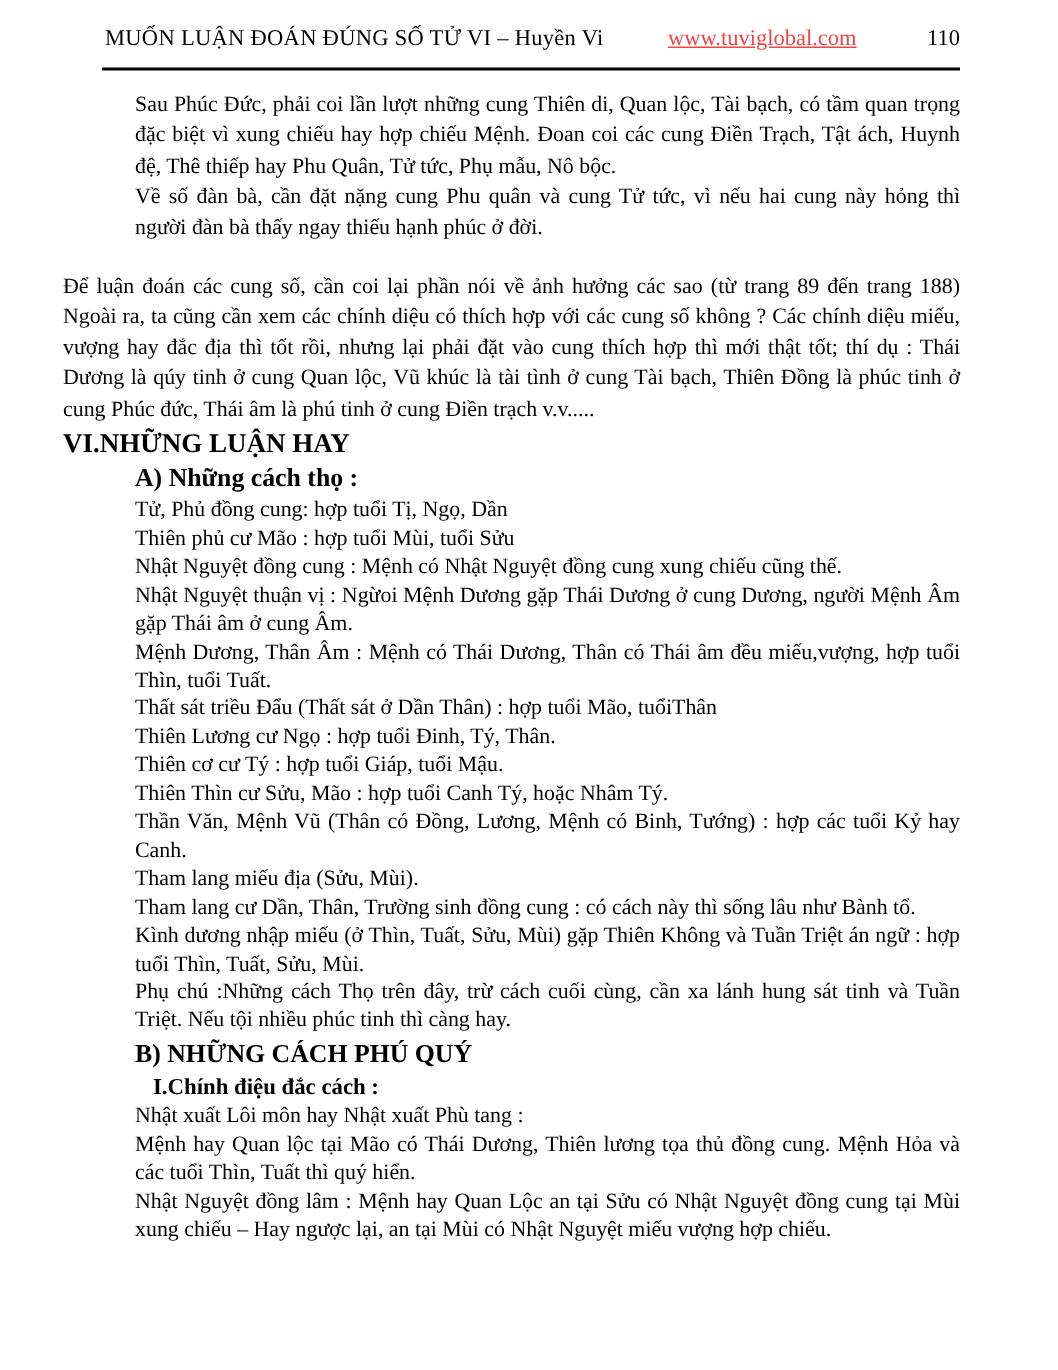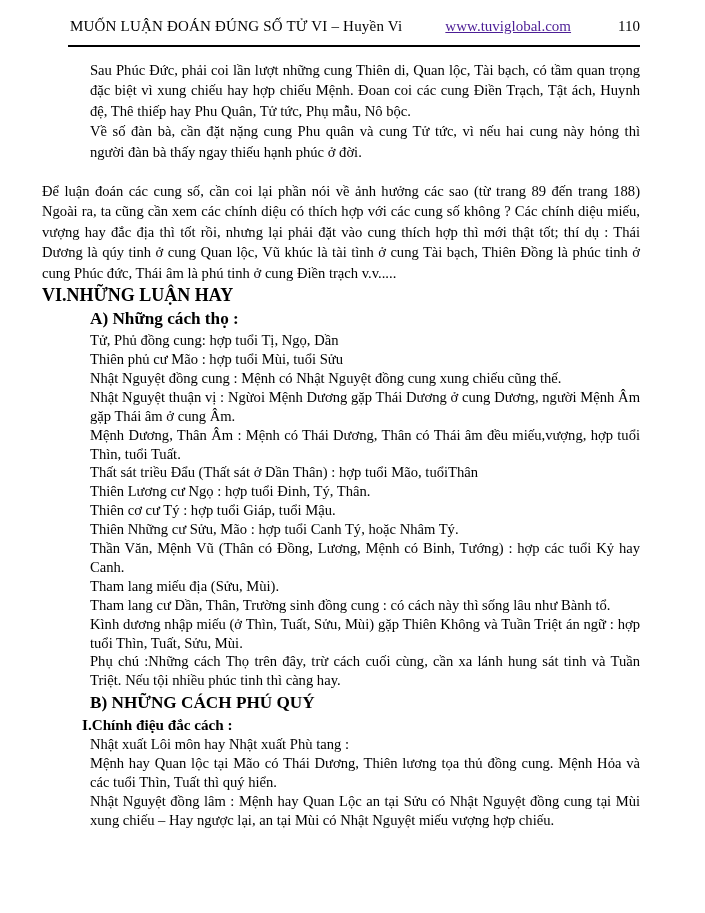--- a/index.html
+++ b/index.html
@@ -21,21 +21,21 @@
     display: flex;
     align-items: baseline;
     padding: 17px 65px 0 70px;
     font-size: 15px;
     line-height: 19px;
     white-space: nowrap;
   }
   .header-title { letter-spacing: 0.2px; }
   .header-link {
     margin-left: auto;
-    color: #4c1d95;
+    color: #ef4444;
     text-decoration: underline;
     cursor: pointer;
   }
   .header-page { margin-left: 47px; }
   .rule {
     border: none;
     border-top: 2px solid #000000;
     margin: 9px 65px 0 68px;
   }
   
@@ -60,21 +60,21 @@
     font-weight: bold;
     line-height: 23px;
     text-align: left;
     margin: 1px 0 1px 48px;
   }
   .h-minor {           
     font-size: 15.2px;
     font-weight: bold;
     line-height: 20px;
     text-align: left;
-    margin: 0 0 0 40px;
+    margin: 0 0 0 60px;
   }
   .list .list-item {
     margin-left: 48px;
     line-height: 18.9px;
     text-align: justify;
   }
 </style>
 </head>
 <body>
 
@@ -114,21 +114,21 @@
         <div class="list-item">Nhật Nguyệt thuận vị : Ngừoi Mệnh Dương gặp Thái Dương ở cung Dương, người Mệnh Âm gặp Thái âm ở cung Âm.</div>
 
         <div class="list-item">Mệnh Dương, Thân Âm : Mệnh có Thái Dương, Thân có Thái âm đều miếu,vượng, hợp tuổi Thìn, tuổi Tuất.</div>
 
         <div class="list-item">Thất sát triều Đẩu (Thất sát ở Dần Thân) : hợp tuổi Mão, tuổiThân</div>
 
         <div class="list-item">Thiên Lương  cư Ngọ : hợp tuổi Đinh, Tý, Thân.</div>
 
         <div class="list-item">Thiên cơ cư Tý : hợp tuổi Giáp, tuổi Mậu.</div>
 
-        <div class="list-item">Thiên Những cư Sửu, Mão : hợp tuổi Canh Tý, hoặc Nhâm Tý.</div>
+        <div class="list-item">Thiên Thìn cư Sửu, Mão : hợp tuổi Canh Tý, hoặc Nhâm Tý.</div>
 
 
         <div class="list-item">Thần Văn, Mệnh Vũ (Thân có Đồng, Lương, Mệnh có Binh, Tướng) : hợp các tuổi Kỷ hay Canh.</div>
 
         <div class="list-item">Tham lang miếu địa (Sửu, Mùi).</div>
 
         <div class="list-item">Tham lang cư Dần, Thân, Trường sinh đồng cung : có cách này thì sống lâu như Bành tổ.</div>
 
         <div class="list-item">Kình dương nhập miếu (ở Thìn, Tuất, Sửu, Mùi) gặp Thiên Không và Tuần Triệt án ngữ  : hợp tuổi Thìn, Tuất, Sửu, Mùi.</div>
 

